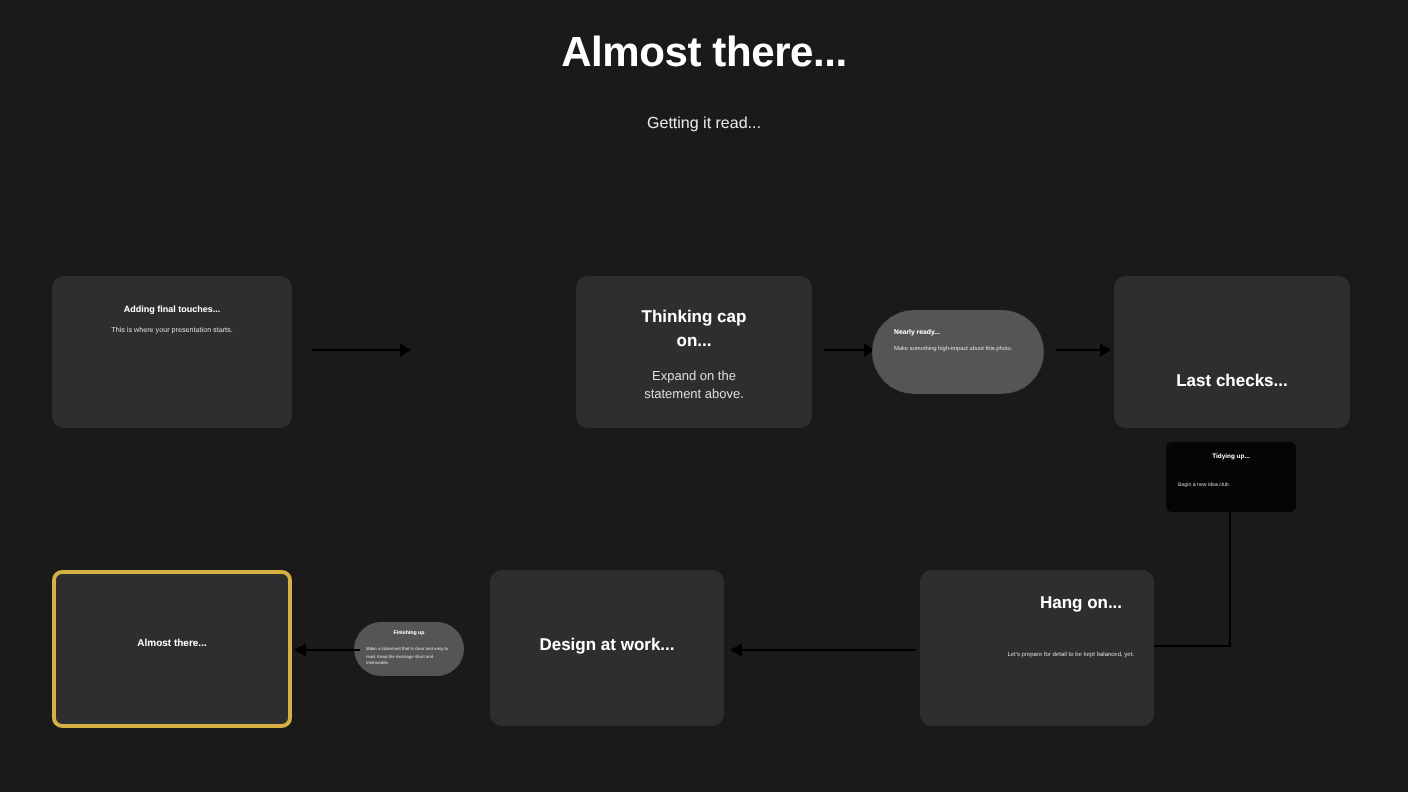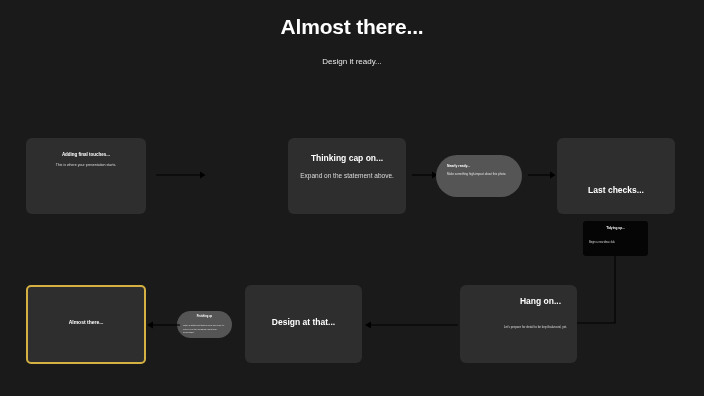--- a/index.html
+++ b/index.html
@@ -94,39 +94,39 @@
   .conn { position: absolute; }
   .conn svg { display: block; overflow: visible; }
 </style>
 </head>
 <body>
 
 <div id="canvas">
 
   <div id="title-block">
     <div class="main-title">Almost there...</div>
-    <div class="sub-title">Design it ready...</div>
+    <div class="sub-title">Getting it read...</div>
   </div>
 
   <div class="card t-xs" style="left:26px; top:138px; width:120px; height:76px;">
     <div class="card-inner" style="top:14px; padding:0 16px;">
       <div class="c-head">Adding final touches...</div>
       <div class="c-body">This is where your presentation starts.</div>
     </div>
   </div>
 
   <div class="conn" style="left:156px; top:169px;">
     <svg width="50" height="12" viewBox="0 0 50 12">
       <line x1="0" y1="6" x2="44" y2="6" stroke="#000000" stroke-width="1.1"></line>
       <path d="M44 2.6 L49.5 6 L44 9.4 Z" fill="#000000"></path>
     </svg>
   </div>
 
   <div class="card t-sm" style="left:288px; top:138px; width:118px; height:76px;">
-    <div class="card-inner" style="top:14px; padding:0 2px;">
+    <div class="card-inner" style="top:14px; padding:0 24px;">
       <div class="c-head">Thinking cap on...</div>
       <div class="c-body">Expand on the statement above.</div>
     </div>
   </div>
 
   <div class="conn" style="left:412px; top:169px;">
     <svg width="26" height="12" viewBox="0 0 26 12">
       <line x1="0" y1="6" x2="20" y2="6" stroke="#000000" stroke-width="1.1"></line>
       <path d="M20 2.6 L25.5 6 L20 9.4 Z" fill="#000000"></path>
     </svg>
@@ -179,21 +179,21 @@
 
   <div class="conn" style="left:364px; top:319px;">
     <svg width="94" height="12" viewBox="0 0 94 12">
       <line x1="94" y1="6" x2="7" y2="6" stroke="#000000" stroke-width="1.1"></line>
       <path d="M7 2.6 L1 6 L7 9.4 Z" fill="#000000"></path>
     </svg>
   </div>
 
   <div class="card t-md" style="left:245px; top:285px; width:117px; height:78px;">
     <div class="card-inner" style="top:31px; padding:0 14px;">
-      <div class="c-head">Design at that...</div>
+      <div class="c-head">Design at work...</div>
     </div>
   </div>
 
   <div class="pill pill-sm" style="left:177px; top:311px; width:55px; height:27px;">
     <div style="position:absolute; left:7px; top:4px; right:7px; text-align:center;">
       <div class="p-head">Finishing up</div>
     </div>
     <div style="position:absolute; left:6px; top:11px; right:6px;" class="align-left">
       <div class="p-body">Make a statement that is clear and easy to read. Keep the message short and memorable.</div>
     </div>

